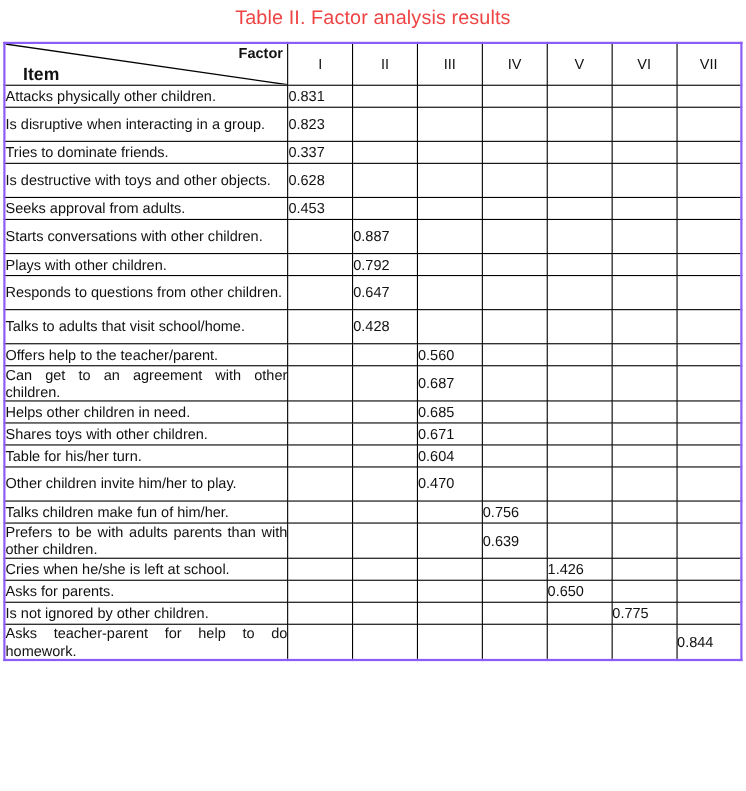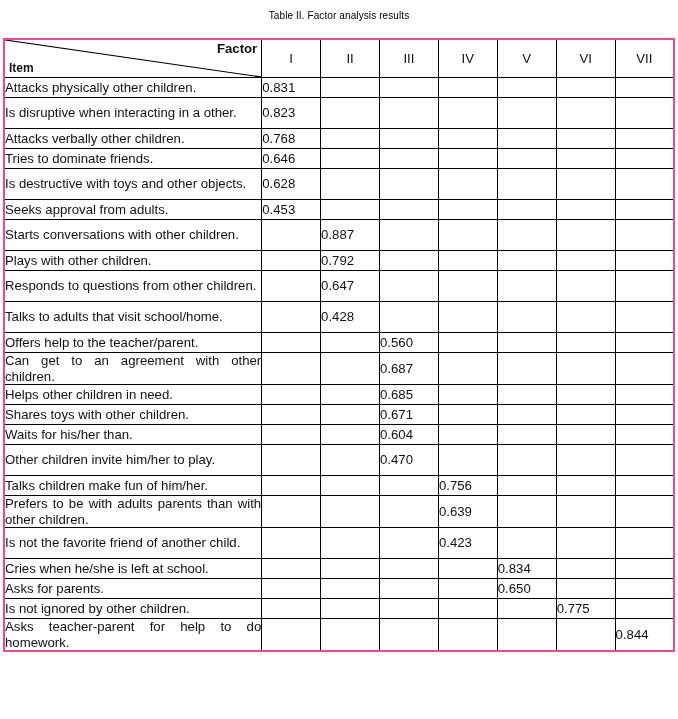--- a/index.html
+++ b/index.html
@@ -18,40 +18,40 @@
 
   #page {
     position: relative;
     width: 678px;
     height: 719px;
     box-sizing: border-box;
   }
 
   #table-caption {
     text-align: center;
-    font-size: 10px;
+    font-size: 18px;
     line-height: 18px;
     padding-top: 7px;
     padding-bottom: 0;
     letter-spacing: 0.1px;
-    color: #000000;
+    color: #ef4444;
   }
 
   #table-wrap {
     position: absolute;
     left: 3px;
     top: 38px;
     width: 672px;
   }
 
   table.factor-table {
     border-collapse: collapse;
     table-layout: fixed;
     width: 672px;
-    border: 2px solid #ec4899;
+    border: 2px solid #8b5cf6;
   }
   table.factor-table td,
   table.factor-table th {
     border: 1px solid #000;
     padding: 0;
     vertical-align: middle;
     font-weight: normal;
     font-size: 13.2px;
     line-height: 15.5px;
     color: #111;
@@ -76,24 +76,24 @@
   th.corner-head .factor-label {
     position: absolute;
     right: 4px;
     top: 1px;
     font-weight: bold;
     font-size: 13.2px;
     line-height: 15px;
   }
   th.corner-head .item-label {
     position: absolute;
-    left: 4px;
+    left: 16px;
     bottom: 1px;
     font-weight: bold;
-    font-size: 12px;
+    font-size: 16px;
     line-height: 15px;
   }
   th.roman-head {
     text-align: center;
     font-weight: bold;
     font-size: 13.2px;
     height: 37px;
   }
 
   
@@ -165,42 +165,32 @@
             <td class="item-cell">Attacks physically other children.</td>
             <td class="val-cell">0.831</td>
             <td class="val-cell empty"></td>
             <td class="val-cell empty"></td>
             <td class="val-cell empty"></td>
             <td class="val-cell empty"></td>
             <td class="val-cell empty"></td>
             <td class="val-cell empty"></td>
           </tr>
           <tr class="r2">
-            <td class="item-cell two-line">Is disruptive when interacting in a other.</td>
+            <td class="item-cell two-line">Is disruptive when interacting in a group.</td>
             <td class="val-cell">0.823</td>
             <td class="val-cell empty"></td>
             <td class="val-cell empty"></td>
             <td class="val-cell empty"></td>
             <td class="val-cell empty"></td>
             <td class="val-cell empty"></td>
             <td class="val-cell empty"></td>
           </tr>
           <tr class="r1">
-            <td class="item-cell">Attacks verbally other children.</td>
-            <td class="val-cell">0.768</td>
-            <td class="val-cell empty"></td>
-            <td class="val-cell empty"></td>
-            <td class="val-cell empty"></td>
-            <td class="val-cell empty"></td>
-            <td class="val-cell empty"></td>
-            <td class="val-cell empty"></td>
-          </tr>
-          <tr class="r1">
             <td class="item-cell">Tries to dominate friends.</td>
-            <td class="val-cell">0.646</td>
+            <td class="val-cell">0.337</td>
             <td class="val-cell empty"></td>
             <td class="val-cell empty"></td>
             <td class="val-cell empty"></td>
             <td class="val-cell empty"></td>
             <td class="val-cell empty"></td>
             <td class="val-cell empty"></td>
           </tr>
           <tr class="r2">
             <td class="item-cell two-line">Is destructive with toys and other objects.</td>
             <td class="val-cell">0.628</td>
@@ -295,21 +285,21 @@
             <td class="item-cell">Shares toys with other children.</td>
             <td class="val-cell empty"></td>
             <td class="val-cell empty"></td>
             <td class="val-cell">0.671</td>
             <td class="val-cell empty"></td>
             <td class="val-cell empty"></td>
             <td class="val-cell empty"></td>
             <td class="val-cell empty"></td>
           </tr>
           <tr class="r1">
-            <td class="item-cell">Waits for his/her than.</td>
+            <td class="item-cell">Table for his/her turn.</td>
             <td class="val-cell empty"></td>
             <td class="val-cell empty"></td>
             <td class="val-cell">0.604</td>
             <td class="val-cell empty"></td>
             <td class="val-cell empty"></td>
             <td class="val-cell empty"></td>
             <td class="val-cell empty"></td>
           </tr>
           <tr class="r2">
             <td class="item-cell two-line">Other children invite him/her to play.</td>
@@ -334,37 +324,27 @@
           <tr class="r2">
             <td class="item-cell two-line">Prefers to be with adults parents than with other children.</td>
             <td class="val-cell empty"></td>
             <td class="val-cell empty"></td>
             <td class="val-cell empty"></td>
             <td class="val-cell">0.639</td>
             <td class="val-cell empty"></td>
             <td class="val-cell empty"></td>
             <td class="val-cell empty"></td>
           </tr>
-          <tr class="r2">
-            <td class="item-cell two-line">Is not the favorite friend of another child.</td>
-            <td class="val-cell empty"></td>
-            <td class="val-cell empty"></td>
-            <td class="val-cell empty"></td>
-            <td class="val-cell">0.423</td>
-            <td class="val-cell empty"></td>
-            <td class="val-cell empty"></td>
-            <td class="val-cell empty"></td>
-          </tr>
           <tr class="r1">
             <td class="item-cell">Cries when he/she is left at school.</td>
             <td class="val-cell empty"></td>
             <td class="val-cell empty"></td>
             <td class="val-cell empty"></td>
             <td class="val-cell empty"></td>
-            <td class="val-cell">0.834</td>
+            <td class="val-cell">1.426</td>
             <td class="val-cell empty"></td>
             <td class="val-cell empty"></td>
           </tr>
           <tr class="r1">
             <td class="item-cell">Asks for parents.</td>
             <td class="val-cell empty"></td>
             <td class="val-cell empty"></td>
             <td class="val-cell empty"></td>
             <td class="val-cell empty"></td>
             <td class="val-cell">0.650</td>

